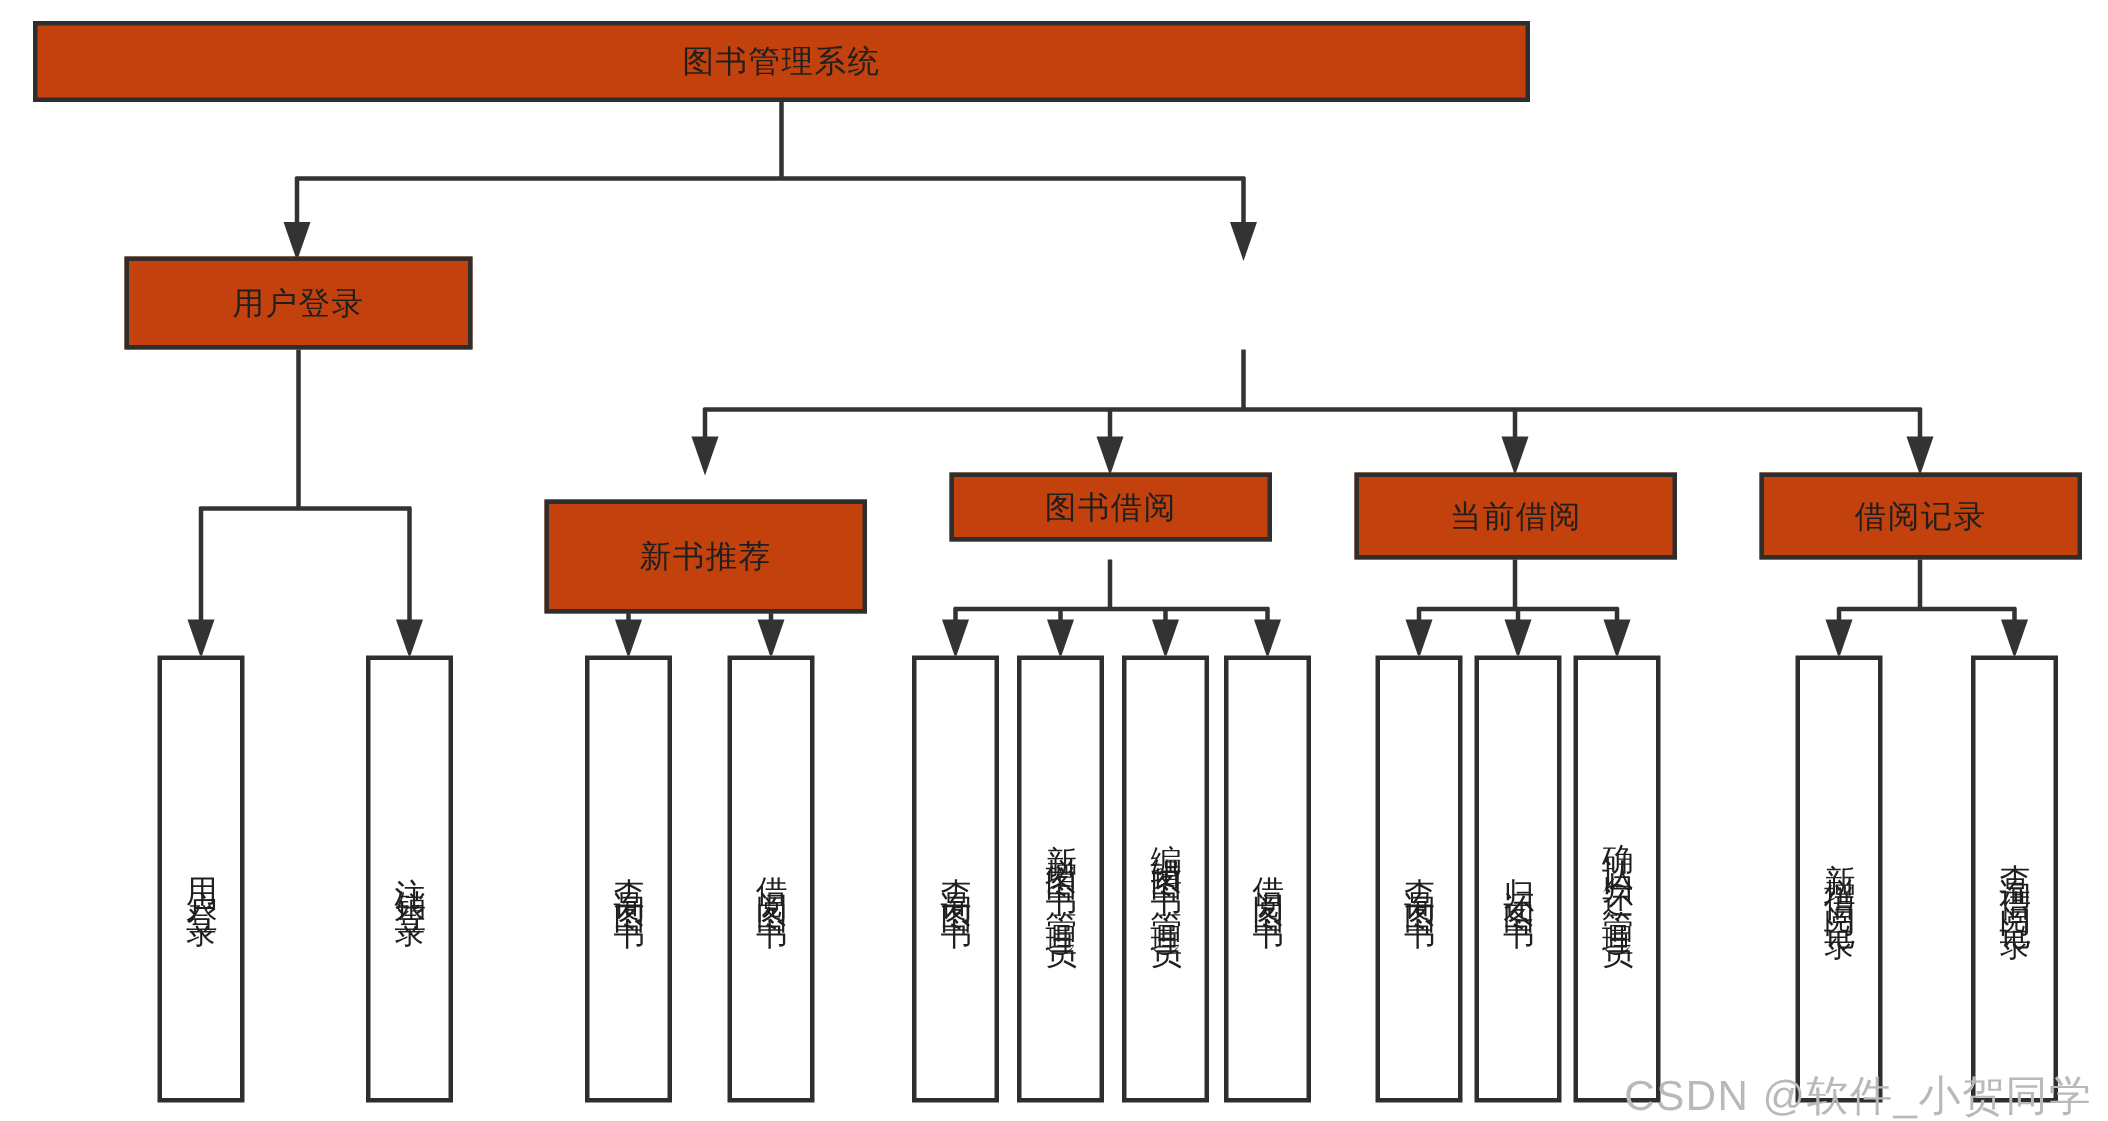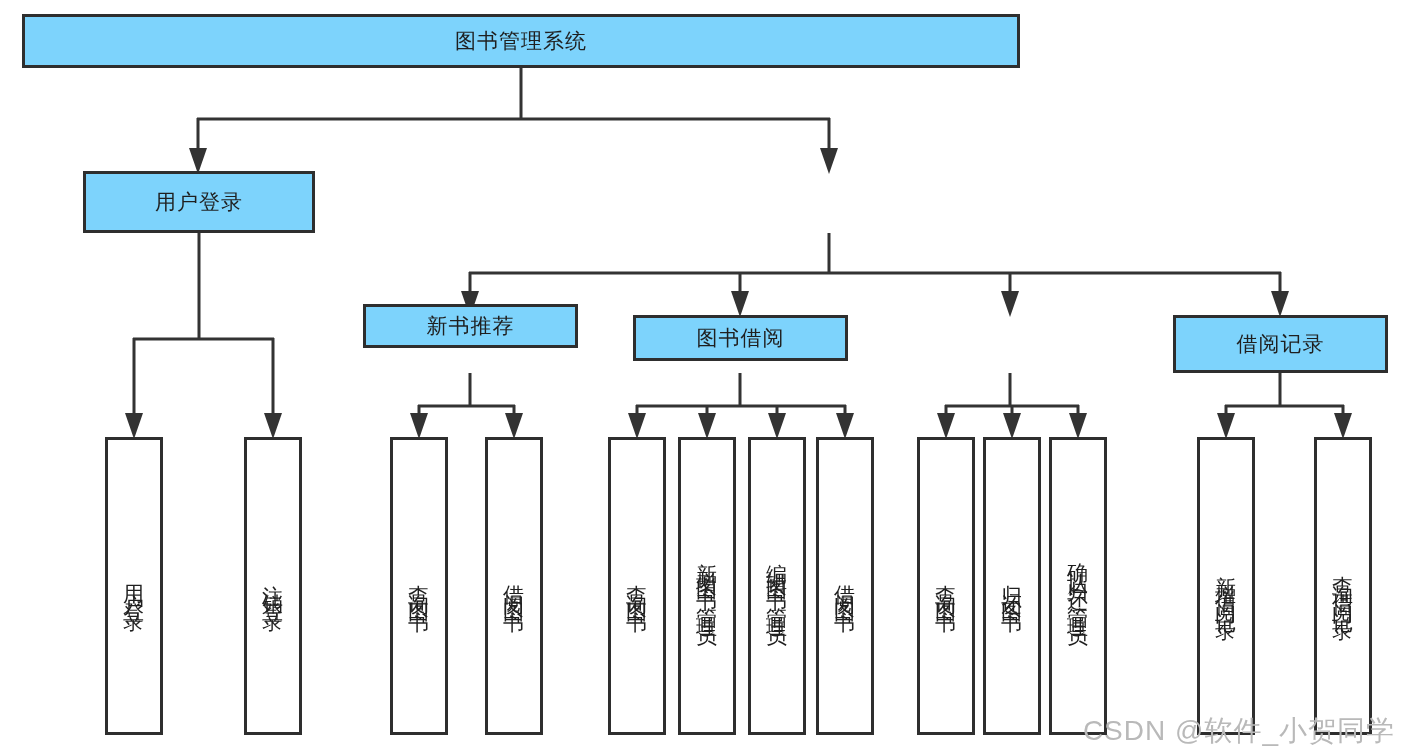--- a/index.html
+++ b/index.html
@@ -18,21 +18,21 @@
   }
   #connector-layer {
     position: absolute;
     left: 0; top: 0;
     width: 1405px; height: 747px;
   }
   .box {
     position: absolute;
     box-sizing: border-box;
     border: 3px solid #2e2e2e;
-    background: #7dd3fc;
+    background: #c2410c;
     display: flex;
     align-items: center;
     justify-content: center;
     font-size: 21px;
     letter-spacing: 1px;
     text-align: center;
   }
   .vbox {
     position: absolute;
     box-sizing: border-box;
@@ -101,25 +101,28 @@
   </svg>
 
   <div class="box" style="left:22px; top:14px; width:998px; height:54px;">
     <span>图书管理系统</span>
   </div>
 
   <div class="box" style="left:83px; top:171px; width:232px; height:62px;">
     <span>用户登录</span>
   </div>
 
-  <div class="box" style="left:363px; top:304px; width:215px; height:44px;">
+  <div class="box" style="left:363px; top:333px; width:215px; height:76px;">
     <span>新书推荐</span>
   </div>
   <div class="box" style="left:633px; top:315px; width:215px; height:46px;">
     <span>图书借阅</span>
+  </div>
+  <div class="box" style="left:903px; top:315px; width:215px; height:58px;">
+    <span>当前借阅</span>
   </div>
   <div class="box" style="left:1173px; top:315px; width:215px; height:58px;">
     <span>借阅记录</span>
   </div>
 
   <div class="vbox" style="left:105px; top:437px;">
     <span class="vtext">用户登录</span>
   </div>
   <div class="vbox" style="left:244px; top:437px;">
     <span class="vtext">注销登录</span>

